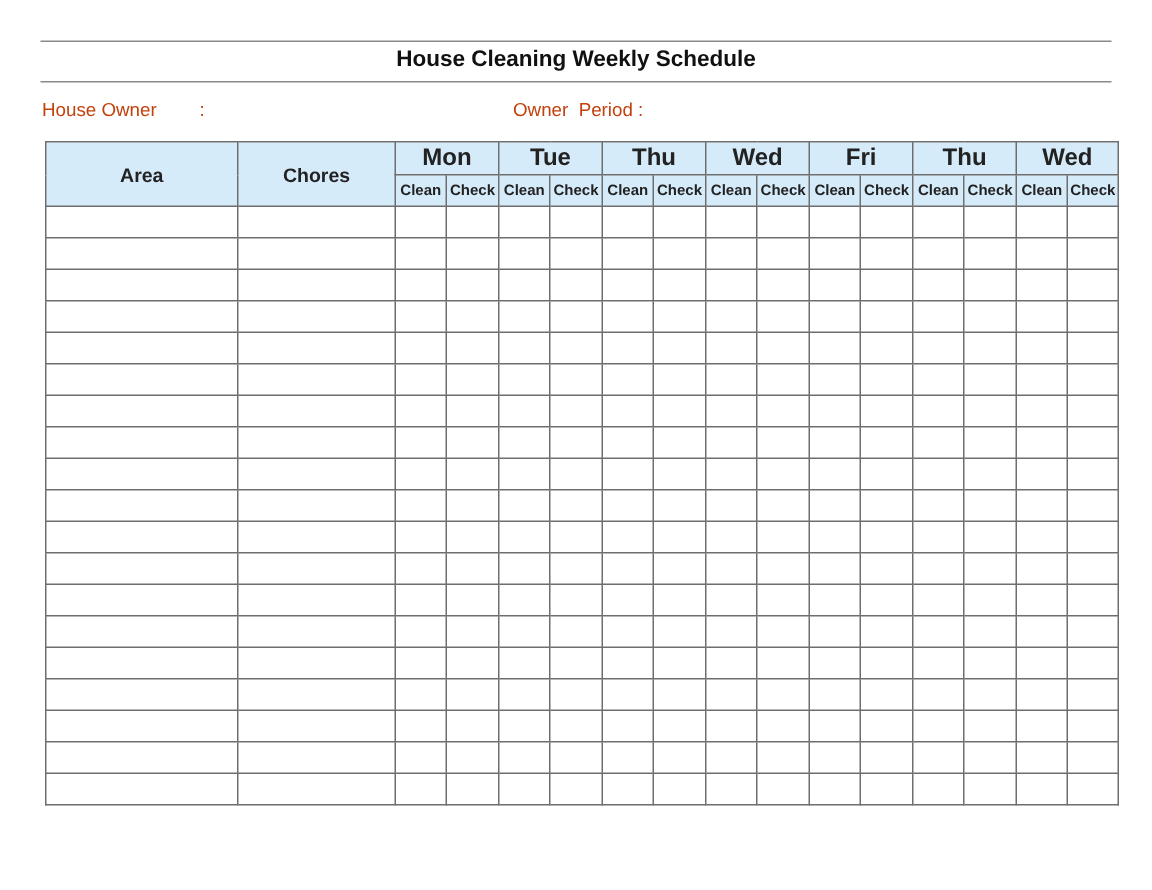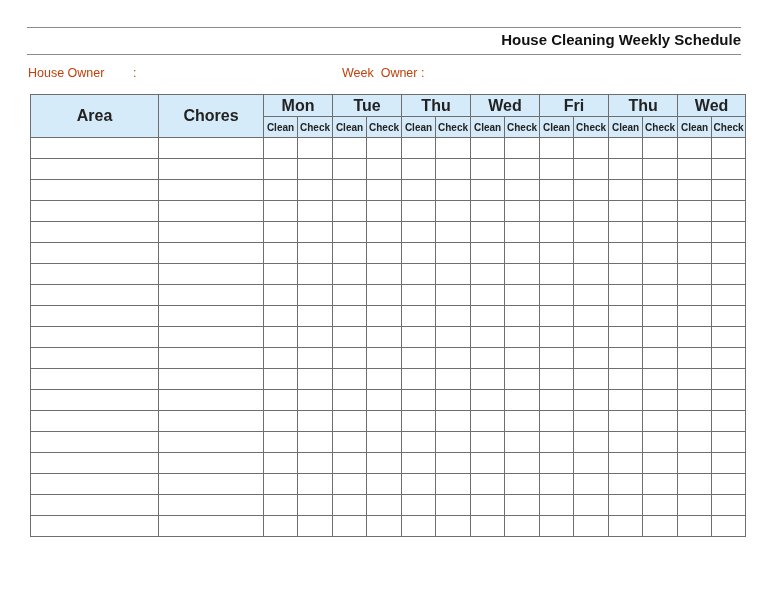--- a/index.html
+++ b/index.html
@@ -1,37 +1,37 @@
 <!DOCTYPE html>
 <html><head>
 <meta charset="utf-8">
 <style>
   html,body{margin:0;padding:0;background:#fff;}
   body{width:768px;height:593px;position:relative;overflow:hidden;font-family:"Liberation Sans",sans-serif;color:#111;}
   .rule{position:absolute;left:27px;width:714px;height:0;border-top:1px solid #8a8a8a;}
-  .title{position:absolute;left:27px;width:714px;top:31px;text-align:right;font-weight:bold;font-size:15px;}
+  .title{position:absolute;left:27px;width:714px;top:31px;text-align:center;font-weight:bold;font-size:15px;}
   .field{position:absolute;top:66px;font-size:12.5px;color:#c2410c;}
   table{position:absolute;left:30px;top:94px;border-collapse:collapse;table-layout:fixed;width:714px;}
   td,th{border:1px solid #6e6e6e;padding:0;margin:0;}
   th{background:#d6ebfa;font-weight:bold;color:#222;}
-  th.big{font-size:16px;margin-top:48px;}
+  th.big{font-size:13px;margin-top:48px;}
   th.day{font-size:16px;height:21px;}
   th.sub{font-size:10px;height:20px;margin-top:11px;}
   td{height:20px;}
 </style>
 </head>
 <body>
 
 <div class="rule" style="top:27px;"></div>
 <div class="title">House Cleaning Weekly Schedule</div>
 <div class="rule" style="top:54px;"></div>
 
 <div class="field" style="left:28px;">House Owner</div>
 <div class="field" style="left:133px;">:</div>
-<div class="field" style="left:342px;white-space:pre;">Week  Owner :</div>
+<div class="field" style="left:342px;white-space:pre;">Owner  Period :</div>
 
 <table>
   <colgroup>
     <col style="width:128px">
       <col style="width:105px">
     <col style="width:34px">
       <col style="width:35px">
     <col style="width:34px">
       <col style="width:35px">
     <col style="width:34px">

